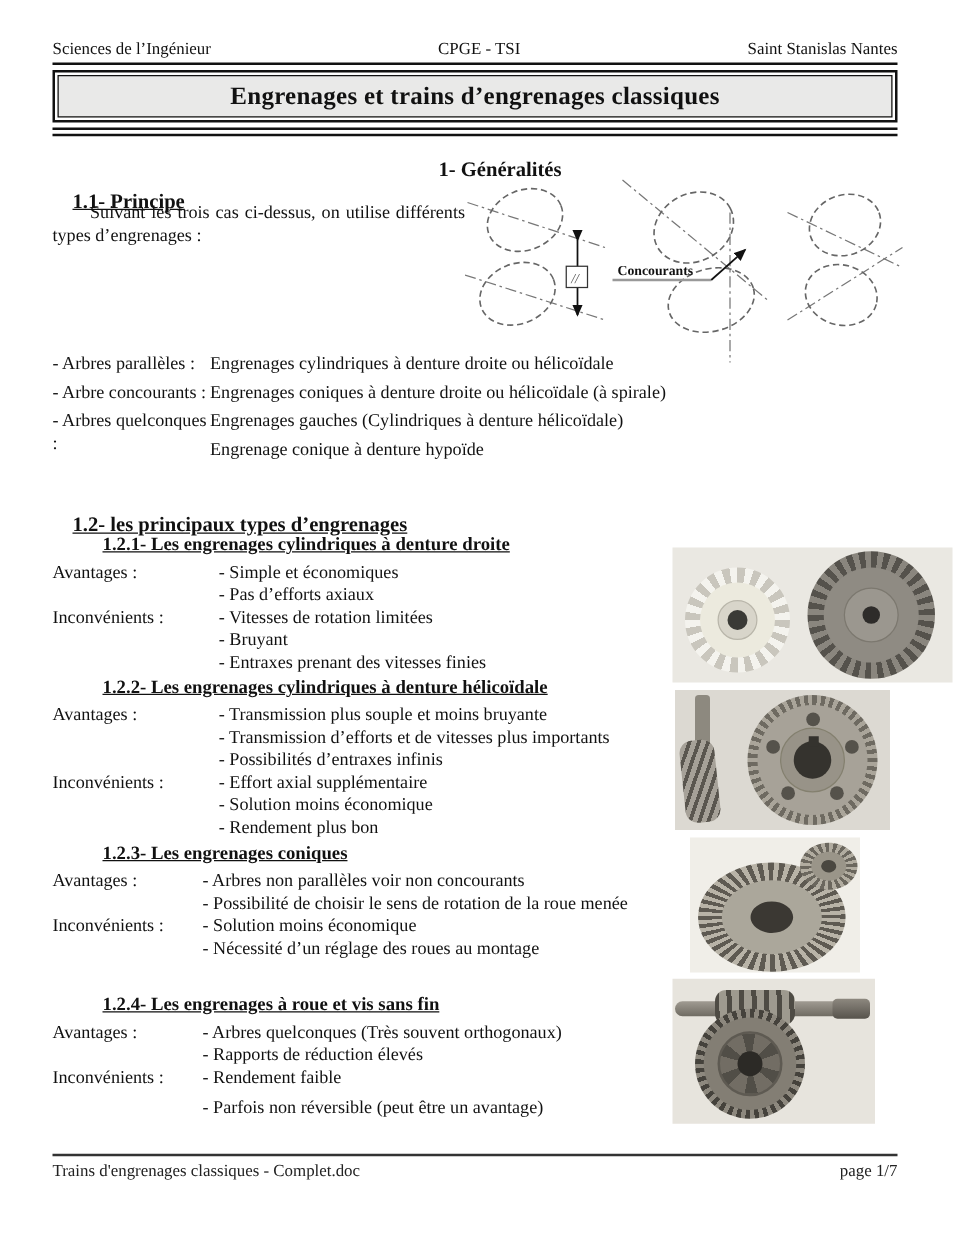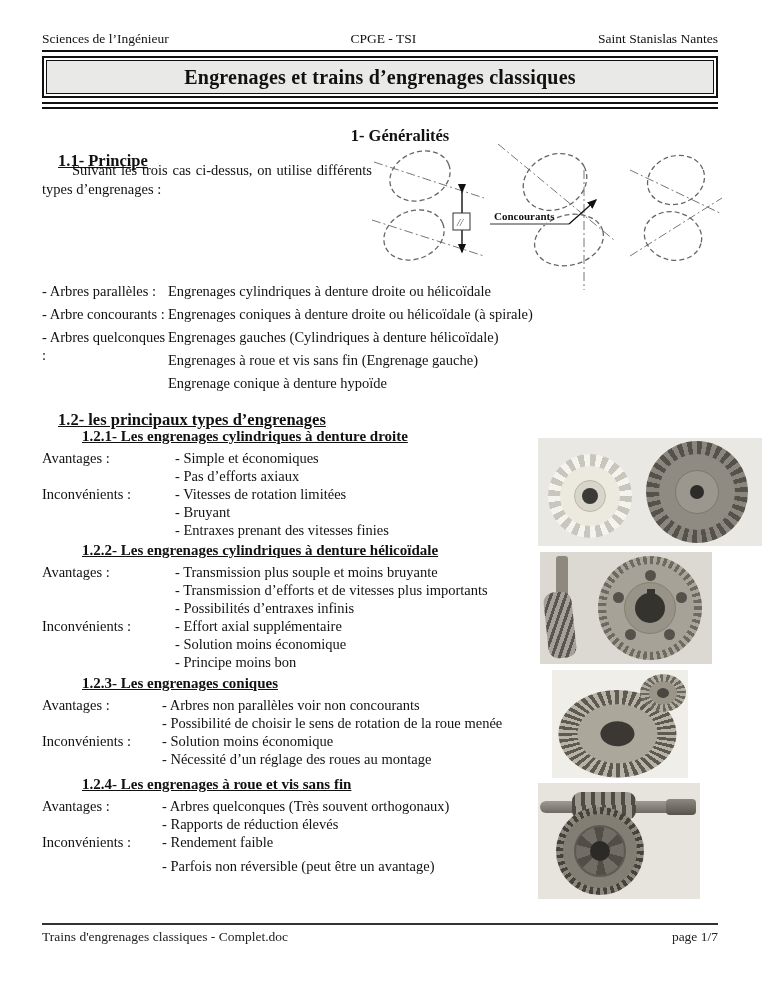--- a/index.html
+++ b/index.html
@@ -118,21 +118,20 @@
     <div class="case-row">
       <span class="plabel">- Arbre concourants :</span>
       <div>
           <div>Engrenages coniques à denture droite ou hélicoïdale (à spirale)</div>
         </div>
     </div>
     <div class="case-row">
       <span class="plabel">- Arbres quelconques :</span>
       <div>
         <div>Engrenages gauches (Cylindriques à denture hélicoïdale)</div>
-        <div>Engrenages à roue et vis sans fin (Engrenage gauche)</div>
         <div>Engrenage conique à denture hypoïde</div>
       </div>
     </div>
   </div>
 
   <h2 class="abs h-12 h-u">1.2- les principaux types d’engrenages</h2>
 
   <div class="abs type" style="top:428px;">
     <h3>1.2.1- Les engrenages cylindriques à denture droite</h3>
     <div class="pair">
@@ -160,21 +159,21 @@
         <div>- Transmission plus souple et moins bruyante</div>
         <div>- Transmission d’efforts et de vitesses plus importants</div>
         <div>- Possibilités d’entraxes infinis</div>
       </div>
     </div>
     <div class="pair">
       <span class="plabel">Inconvénients :</span>
       <div class="items">
         <div>- Effort axial supplémentaire</div>
         <div>- Solution moins économique</div>
-        <div>- Principe moins bon</div>
+        <div>- Rendement plus bon</div>
       </div>
     </div>
   </div>
 
   <div class="abs type t34" style="top:675px;">
     <h3>1.2.3- Les engrenages coniques</h3>
     <div class="pair">
       <span class="plabel">Avantages :</span>
       <div class="items">
         <div>- Arbres non parallèles voir non concourants</div>
@@ -183,21 +182,21 @@
     </div>
     <div class="pair">
       <span class="plabel">Inconvénients :</span>
       <div class="items">
         <div>- Solution moins économique</div>
         <div>- Nécessité d’un réglage des roues au montage</div>
       </div>
     </div>
   </div>
 
-  <div class="abs type t34" style="top:776px;">
+  <div class="abs type t34" style="top:796px;">
     <h3>1.2.4- Les engrenages à roue et vis sans fin</h3>
     <div class="pair">
       <span class="plabel">Avantages :</span>
       <div class="items">
         <div>- Arbres quelconques (Très souvent orthogonaux)</div>
         <div>- Rapports de réduction élevés</div>
       </div>
     </div>
     <div class="pair">
       <span class="plabel">Inconvénients :</span>

